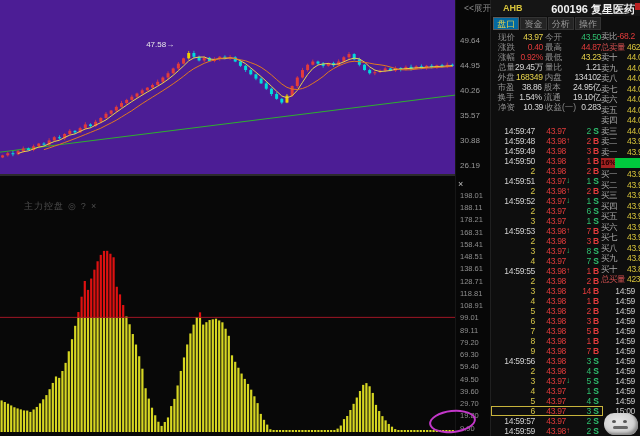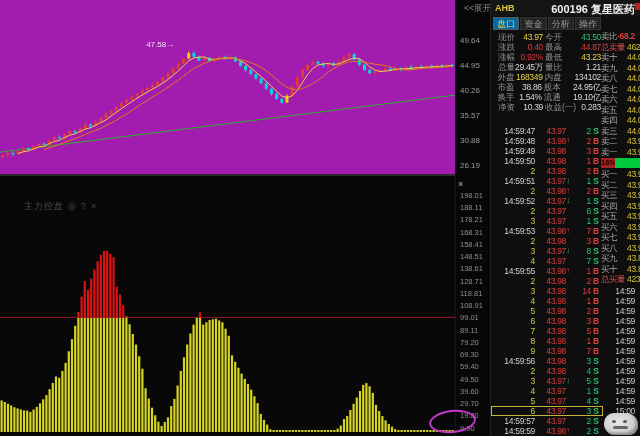--- a/index.html
+++ b/index.html
@@ -2,37 +2,37 @@
 <html><head>
 <meta charset="utf-8">
 <style>
   html,body{margin:0;padding:0;background:#000;}
   #screen{position:relative;width:640px;height:436px;background:#060606;overflow:hidden;
           font-family:"Liberation Sans",sans-serif;color:#ccc;}
   #screen *{box-sizing:border-box;}
   .abs{position:absolute;}
 
   
-  #kline-wrap{left:0;top:0;width:455px;height:174px;background:#a21caf;}
+  #kline-wrap{left:0;top:0;width:455px;height:174px;background:#4c1d95;}
   #divider{left:0;top:174px;width:490px;height:2px;background:#2b2b2b;}
   #ind-wrap{left:0;top:176px;width:455px;height:260px;background:#080808;}
   #ind-title{left:24px;top:24px;font-size:9px;color:#4e4e4e;letter-spacing:1px;}
   #ind-title span{margin-right:4px;}
 
   
   #axis{left:455px;top:0;width:35px;height:436px;background:#070707;border-left:1px solid #161616;}
   .ax-lab{position:absolute;left:4px;font-size:8px;color:#9a9a9a;white-space:nowrap;}
   .ax-lab.small{font-size:7.5px;color:#8f8f8f;}
   #axis-close{position:absolute;left:2px;top:179px;font-size:9px;color:#c0c0c0;}
 
   
   #rpanel{left:490px;top:0;width:150px;height:436px;background:#0e0e0e;border-left:1px solid #202020;}
   #topbar{position:absolute;left:0;top:0;width:150px;height:16px;background:#151515;}
   #expand-btn{position:absolute;left:-27px;top:3px;font-size:8.5px;color:#8d8d8d;}
-  #mkt{position:absolute;left:4px;top:3px;font-size:9px;font-weight:bold;color:#d8c43a;}
+  #mkt{position:absolute;left:12px;top:3px;font-size:9px;font-weight:bold;color:#d8c43a;}
   #stock-title{position:absolute;right:6px;top:2px;font-size:11px;font-weight:bold;color:#f2f2f2;white-space:nowrap;}
   #corner-mark{position:absolute;right:1px;top:3px;width:5px;height:7px;background:#b22;}
 
   #tabs{position:absolute;left:2px;top:17px;width:108px;height:13px;display:flex;gap:1px;}
   .tab{flex:1;font-size:9px;line-height:12px;text-align:center;background:#242424;color:#9a9a9a;
        border:1px solid #333;}
   .tab.active{background:#0369a1;color:#e8d44c;border-color:#5a5a5a;}
 
   #quote{position:absolute;left:2px;top:32px;width:108px;}
   .qrow{display:flex;height:10px;line-height:10px;font-size:8.5px;white-space:nowrap;}
@@ -55,21 +55,21 @@
   .td{width:8px;text-align:left;font-size:8px;}
   .tv{width:17px;text-align:right;letter-spacing:-0.3px;}
   .tf{width:10px;text-align:center;font-weight:bold;}
   .tt2{width:36px;text-align:right;padding-right:4px;color:#c8c8c8;letter-spacing:-0.3px;}
 
   #queue{position:absolute;left:110px;top:31px;width:40px;height:254px;background:#0e0e0e;overflow:hidden;}
   .qurow{position:relative;height:10.5px;line-height:10.5px;font-size:8.5px;white-space:nowrap;overflow:hidden;}
   .qul{color:#a8a8a8;letter-spacing:-0.5px;}
   .qul.tot{color:#d05050;}
   .quv{position:absolute;top:0;left:26px;color:#d8c43a;letter-spacing:-0.3px;}
-  .quv.ratio{left:16px;color:#e23b3b;font-weight:bold;}
+  .quv.ratio{left:16px;color:#e23b3b;}
   #gauge{display:flex;height:10px;margin:1px 0;}
   #gauge .gr{width:34%;background:#a32121;color:#200;font-size:7.5px;line-height:10px;
              text-align:center;font-weight:bold;}
   #gauge .gg{flex:1;background:#00c93e;}
 
   
   #price-ellipse{left:429px;top:410px;width:47px;height:23px;border:2px solid #c337c9;
                  border-radius:50%;transform:rotate(-6deg);z-index:9;}
   #watermark{left:604px;top:413px;width:34px;height:22px;z-index:9;
              background:radial-gradient(ellipse at 40% 40%, #e8e8e8 0%, #cfcfcf 60%, #9a9a9a 100%);

